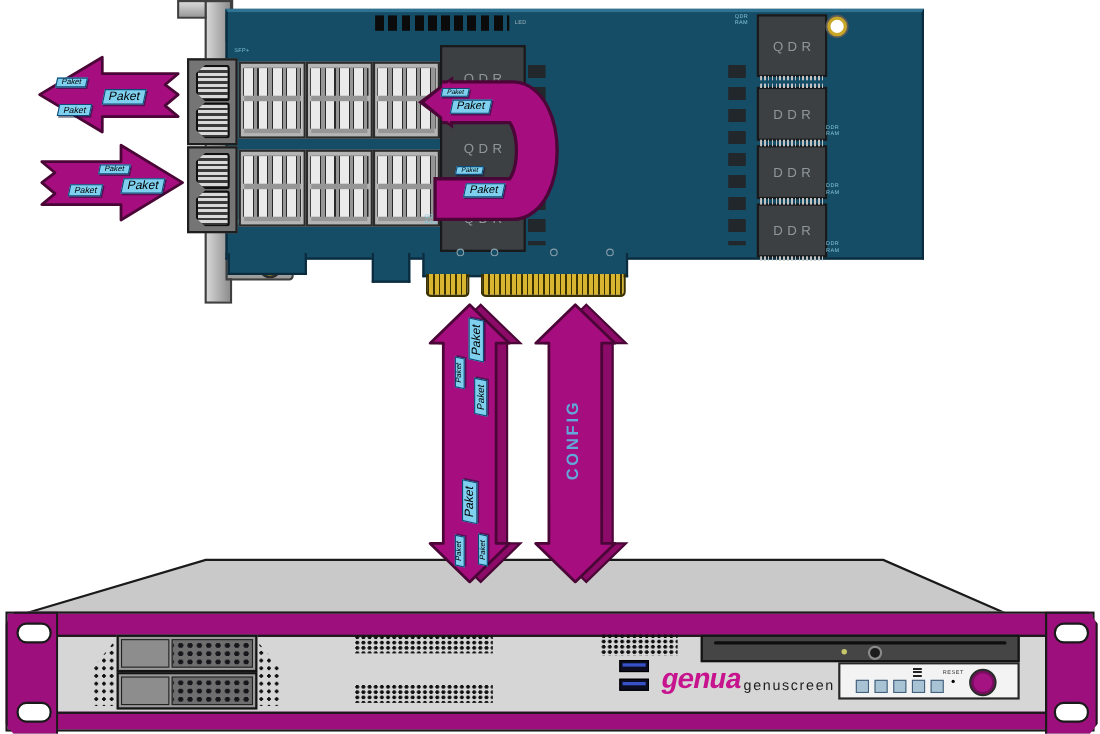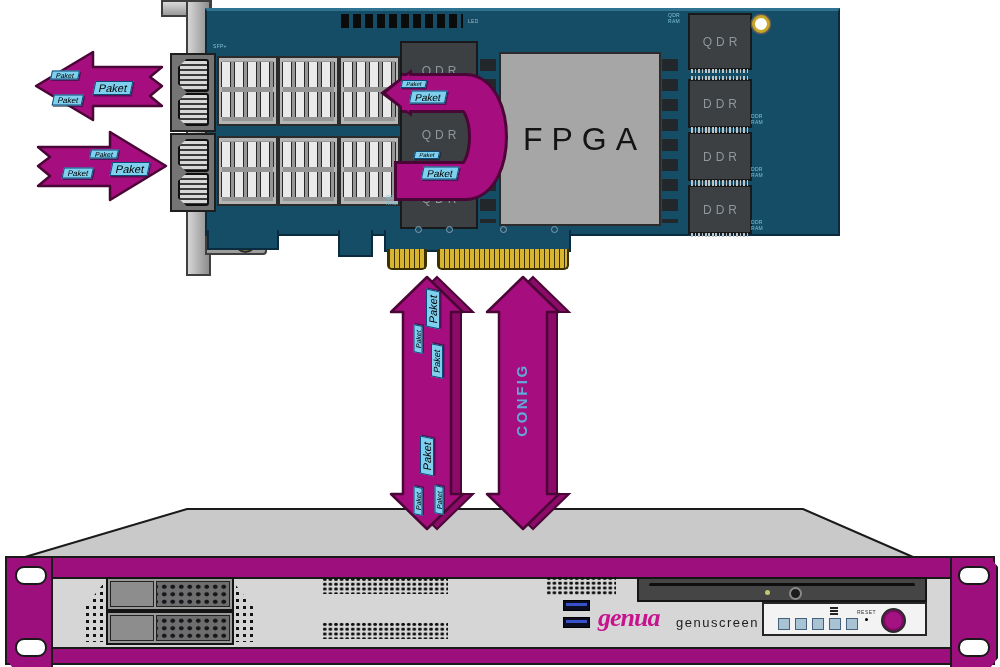--- a/index.html
+++ b/index.html
@@ -69,22 +69,22 @@
           background-image:radial-gradient(circle,#131313 1.6px,rgba(0,0,0,0) 1.8px);background-size:7px 7px;}
   .dotcol.l{left:84px;clip-path:polygon(0 100%,0 42%,100% 0,100% 100%);}
   .dotcol.r{left:234px;clip-path:polygon(0 0,100% 42%,100% 100%,0 100%);}
   .vent{position:absolute;background-image:radial-gradient(circle,#101010 1.6px,rgba(0,0,0,0) 1.8px);background-size:5.6px 4.8px;}
   .odd{position:absolute;left:637px;top:577px;width:286px;height:21px;background:#454545;border:2px solid #141414;}
   .odd .slot{position:absolute;left:10px;right:10px;top:4px;height:3px;background:#0e0e0e;border-radius:2px;}
   .odd .led{position:absolute;left:126px;top:11px;width:5px;height:5px;border-radius:50%;background:#c6c66a;}
   .odd .eject{position:absolute;left:150px;top:8px;width:9px;height:9px;border-radius:50%;background:#1c1c1c;border:2px solid #8a8a8a;}
   .usb{position:absolute;left:563px;width:25px;height:9px;background:#0d0d22;border:1px solid #000;}
   .usb .tongue{position:absolute;left:2px;right:2px;top:2px;height:3px;background:#3752c8;}
-  .brand{position:absolute;left:598px;top:603px;width:76px;font-family:Liberation Serif, serif;font-style:italic;font-weight:bold;
-         font-size:26px;color:#c7148e;letter-spacing:-1px;}
+  .brand{position:absolute;left:598px;top:603px;width:76px;font-family:Liberation Mono, monospace;font-style:italic;font-weight:bold;
+         font-size:26px;color:#c7148e;letter-spacing:-1px;text-align:right;}
   .model{position:absolute;left:676px;top:615px;font-size:13px;letter-spacing:1.5px;color:#1c1c1c;}
   .panel{position:absolute;left:762px;top:602px;width:161px;height:30px;background:#f3f3f3;border:2px solid #262626;}
   .pled{position:absolute;top:14px;width:10px;height:10px;background:#a8c4d4;border:1.5px solid #44607a;}
   .diskicon{position:absolute;left:66px;top:3px;width:8px;height:9px;
             background:repeating-linear-gradient(180deg,#222 0 2px,rgba(0,0,0,0) 2px 3.2px);}
   .resetlbl{position:absolute;left:93px;top:5px;font-size:5px;color:#333;letter-spacing:.5px;}
   .resethole{position:absolute;left:101px;top:14px;width:3px;height:3px;border-radius:50%;background:#000;}
   .power{position:absolute;left:117px;top:4px;width:21px;height:21px;border-radius:50%;background:#a51383;
          border:2px solid #2a2a2a;box-shadow:inset 0 0 0 2px #7a0c60;}
 </style>
@@ -138,21 +138,20 @@
         <div class="mrow" style="top:4px;"></div>
         <div class="mrow" style="top:34px;"></div>
       </div>
 
     <div class="chip" style="left:193px;top:30px;width:74px;height:56px;">QDR</div>
     <div class="chip" style="left:193px;top:94px;width:74px;height:56px;">QDR</div>
     <div class="chip" style="left:193px;top:158px;width:74px;height:56px;">QDR</div>
     <div class="tiny" style="left:179px;top:184px;width:14px;">QDR RAM</div>
 
     <div class="iccol" style="left:273px;top:48px;height:164px;"></div>
-    <div class="fpga">FPGA</div>
     <div class="iccol" style="left:455px;top:48px;height:164px;"></div>
 
     <div class="tiny" style="left:461px;top:2px;width:14px;">QDR RAM</div>
     <div class="chip pins-b" style="left:481px;top:2px;width:60px;height:53px;">QDR</div>
     <div class="goldhole"></div>
     <div class="chip pins-t pins-b" style="left:481px;top:68px;width:60px;height:45px;">DDR</div>
     <div class="tiny" style="left:544px;top:103px;width:14px;">DDR RAM</div>
     <div class="chip pins-t pins-b" style="left:481px;top:121px;width:60px;height:45px;">DDR</div>
     <div class="tiny" style="left:544px;top:156px;width:14px;">DDR RAM</div>
     <div class="chip pins-t pins-b" style="left:481px;top:174px;width:60px;height:45px;">DDR</div>

